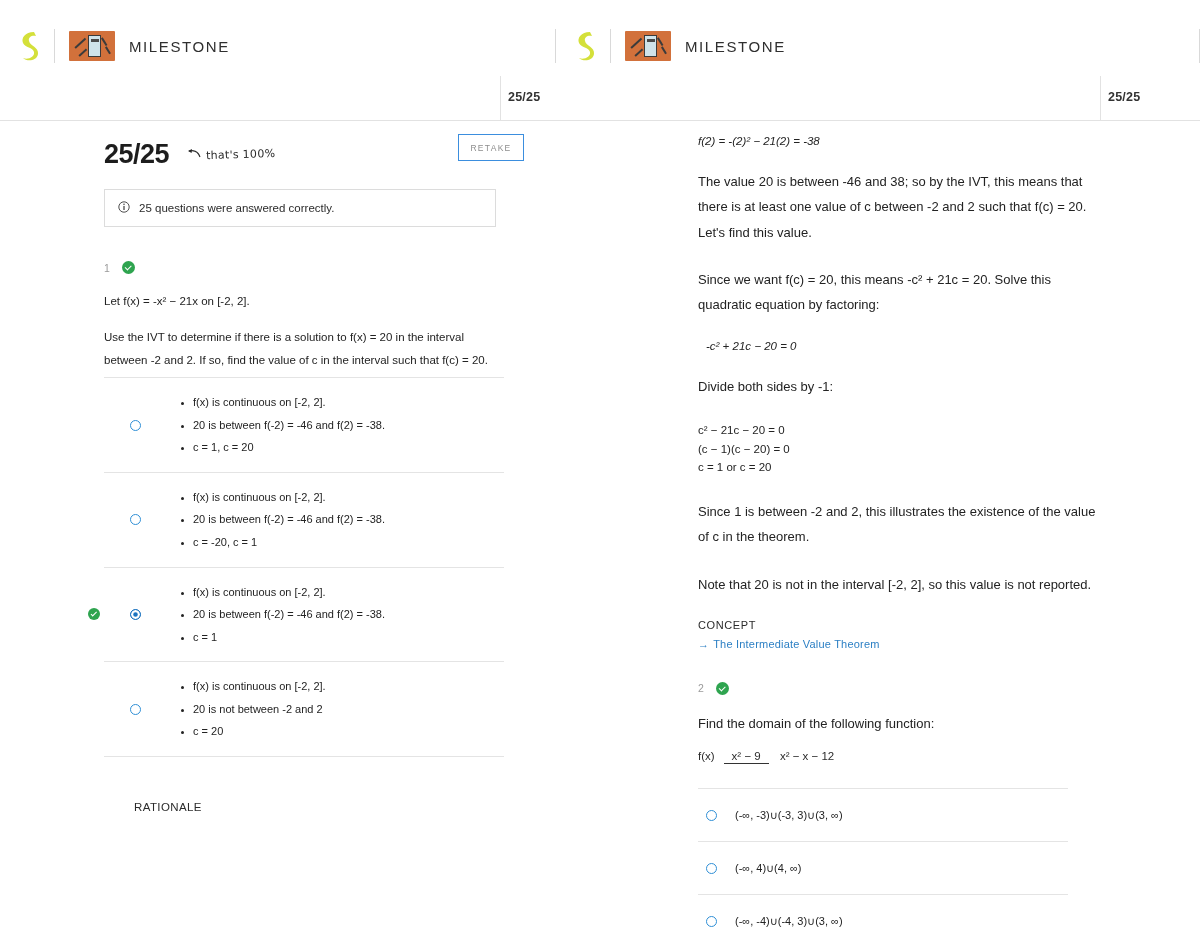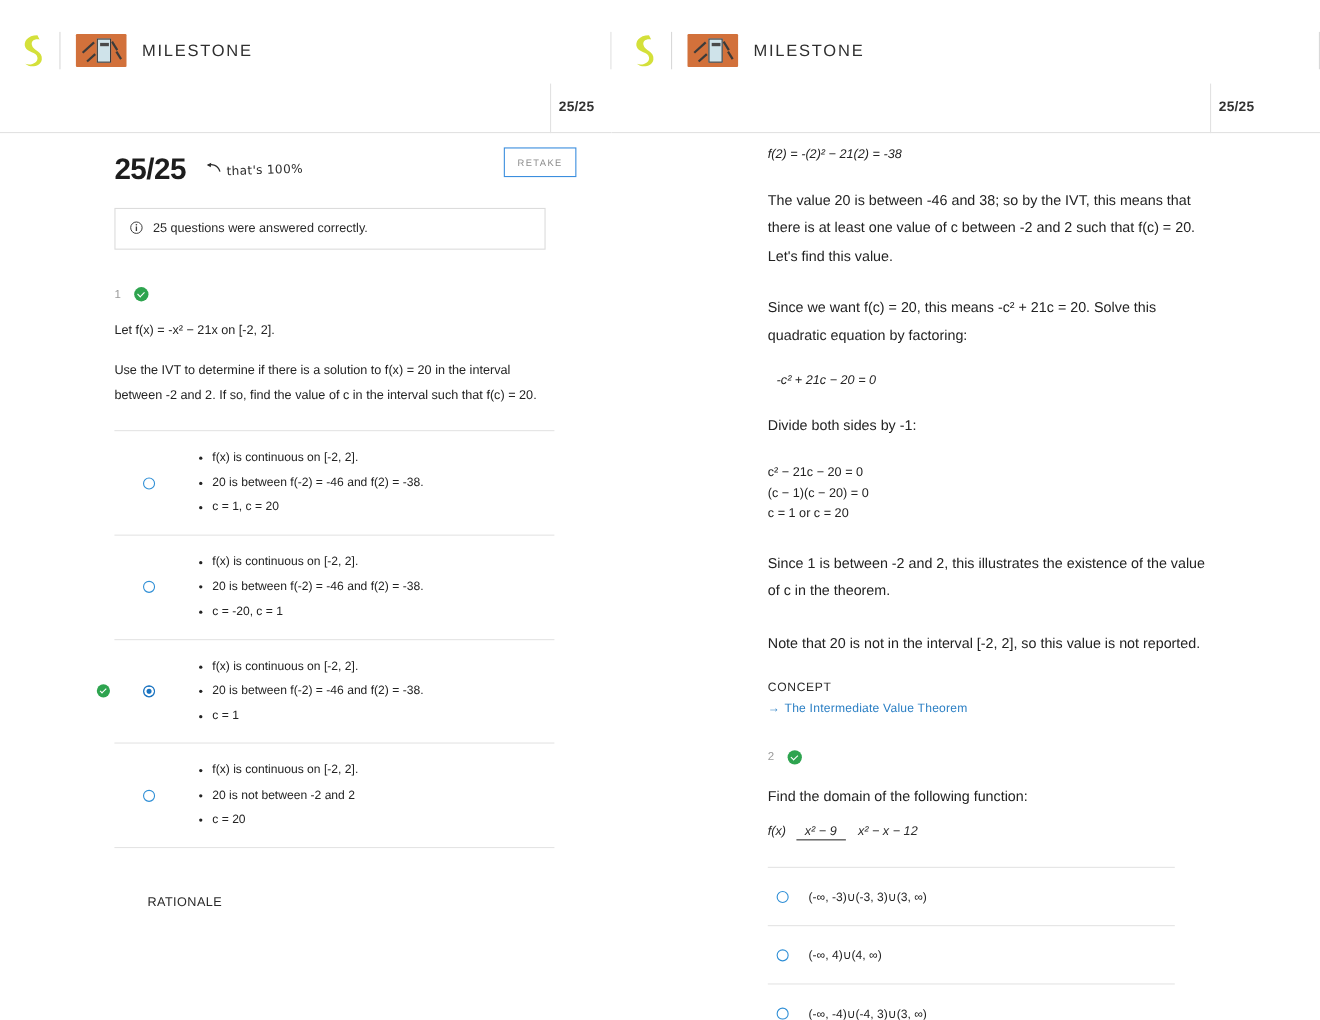--- a/index.html
+++ b/index.html
@@ -104,21 +104,21 @@
   }
   .badge-ok:after{
     content:""; width:5px; height:2.5px; border-left:1.6px solid #fff;
     border-bottom:1.6px solid #fff; transform:rotate(-45deg); margin-top:-1px;
   }
 
   .qtext { font-size:11.5px; line-height:1.95; margin-top:16px; color:#232323; }
   .qtext.p2 { margin-top: 14px; max-width: 400px; }
 
   
-  .opts { margin-top: 20px; width: 400px; }
+  .opts { margin-top: 6px; width: 400px; }
   .opt {
     position:relative; border-top:1px solid #e4e4e4;
     padding: 13px 0 13px 0; min-height:70px;
     display:flex; align-items:center;
   }
   .opt:last-child { border-bottom:1px solid #e4e4e4; }
   .radio {
     width:11px; height:11px; border-radius:50%; border:1.6px solid #2f8fd6;
     flex:0 0 auto; margin-left:26px; background:#fff;
   }
@@ -151,21 +151,21 @@
   .eq { font-size:11.5px; margin: 0 0 22px 0; color:#232323; font-style:italic; }
   .eq.ind { margin-left: 8px; }
   .eqblock { font-size:11.5px; line-height:1.62; margin: 0 0 22px 0; color:#232323; }
   .concept-lbl { font-size:11px; letter-spacing:.6px; color:#2b2b2b; margin-bottom:7px; }
   .concept-link { font-size:11px; color:#2b7fc4; letter-spacing:.2px; cursor:pointer; }
   .concept-link .ar { margin-right:4px; }
 
   .rq-num-row { display:flex; align-items:center; margin-top: 32px; }
   .rq-num { font-size:10.5px; color:#9a9a9a; margin-right:12px; }
 
-  .frac-wrap { display:flex; align-items:center; margin: 14px 0 0 0; font-style:italic; font-size:11.5px; }
+  .frac-wrap { display:flex; align-items:center; margin: 14px 0 0 0; font-size:11.5px; }
   .frac-wrap .fx { margin-right:9px; }
   .frac { display:inline-block; text-align:center; }
   .frac .num { padding: 0 8px 1px 8px; border-bottom:1px solid #333; }
   .frac .den { padding: 2px 8px 0 8px; }
 
   .ropts { margin-top: 26px; width: 370px; }
   .ropt {
     position:relative; border-top:1px solid #e4e4e4;
     height: 53px; display:flex; align-items:center;
   }

